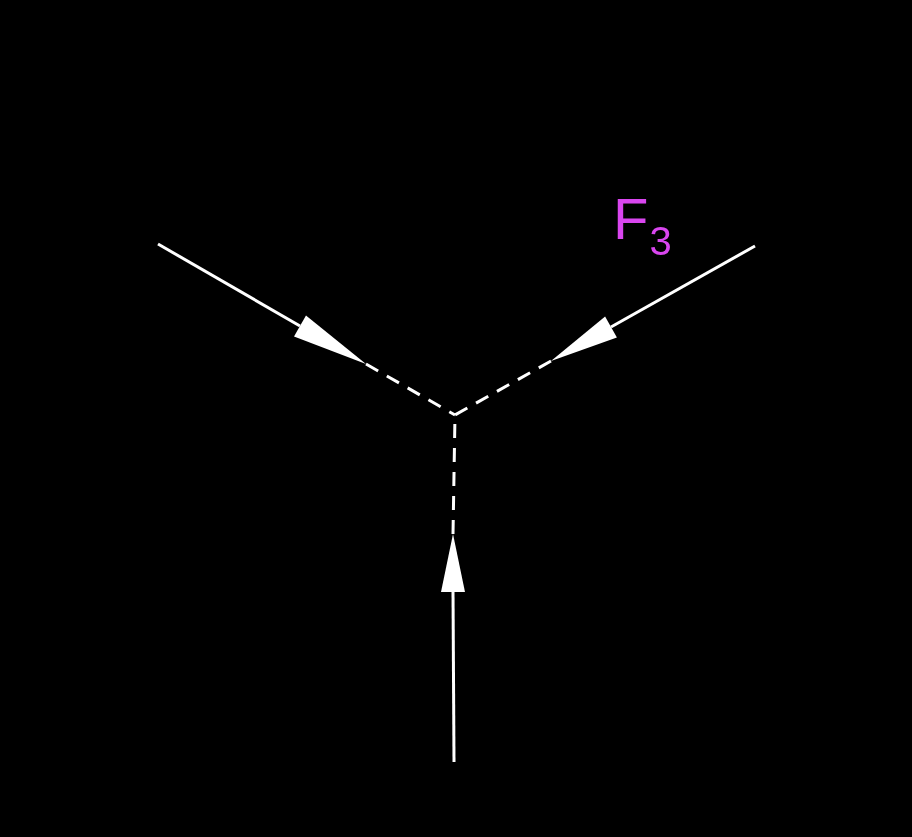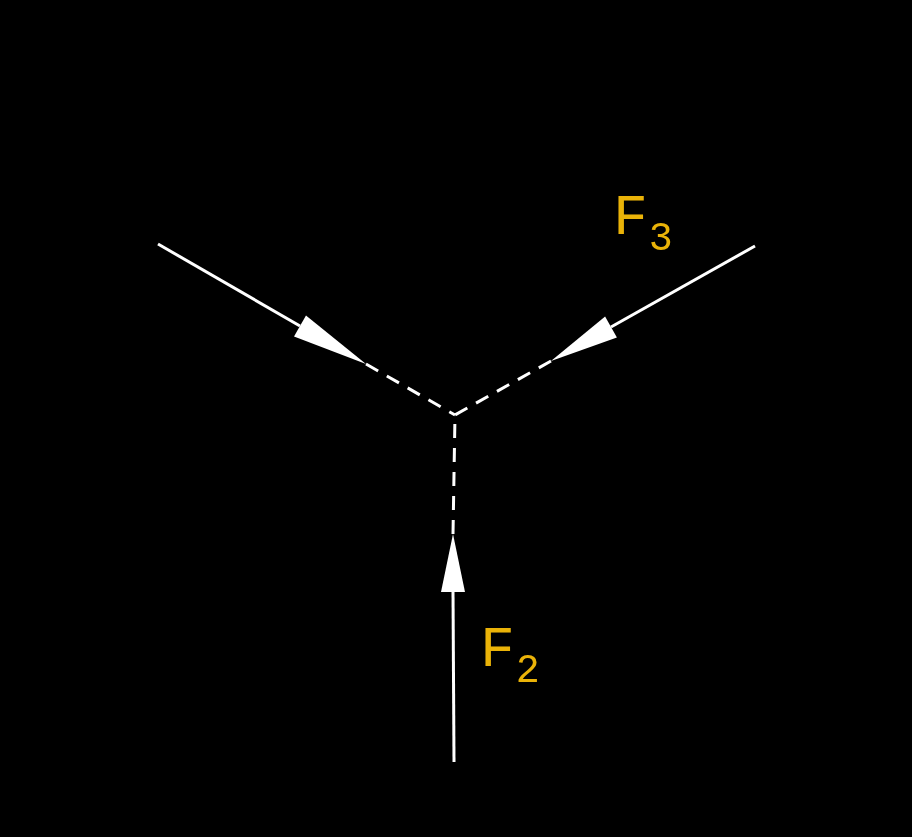--- a/index.html
+++ b/index.html
@@ -23,22 +23,22 @@
   #diagram-svg {
     position: absolute;
     left: 0;
     top: 0;
     width: 912px;
     height: 837px;
     display: block;
   }
   .force-label {
     position: absolute;
-    color: #eab308;
-    font-family: Liberation Mono, monospace;
+    color: #d946ef;
+    font-family: Liberation Sans, sans-serif;
     font-size: 58px;
     line-height: 1;
     white-space: nowrap;
     user-select: none;
   }
   .force-label .sub {
     font-size: 40px;
     vertical-align: baseline;
     position: relative;
     top: 16px;
@@ -69,21 +69,18 @@
     </g>
 
     <g>
       <line x1="755" y1="246" x2="611" y2="327" stroke="#ffffff" stroke-width="3" stroke-linecap="butt"></line>
       <line x1="551" y1="361" x2="455" y2="415" stroke="#ffffff" stroke-width="3" stroke-dasharray="14 10" stroke-linecap="butt"></line>
       <polygon points="551,361 605.1102477898769,316.54481856191154 616.8897522101231,337.45518143808846" fill="#ffffff"></polygon>
     </g>
   </svg>
 
 
-  <div class="force-label" id="label-f2" style="left: 480px; top: 622px; font-size: 58px;">
-    <span>F</span><span class="sub" style="font-size: 40px;">2</span>
-  </div>
 
   <div class="force-label" id="label-f3" style="left: 613px; top: 190px; font-size: 58px;">
     <span>F</span><span class="sub" style="font-size: 40px;">3</span>
   </div>
 
 </div>
 
 </body></html>

